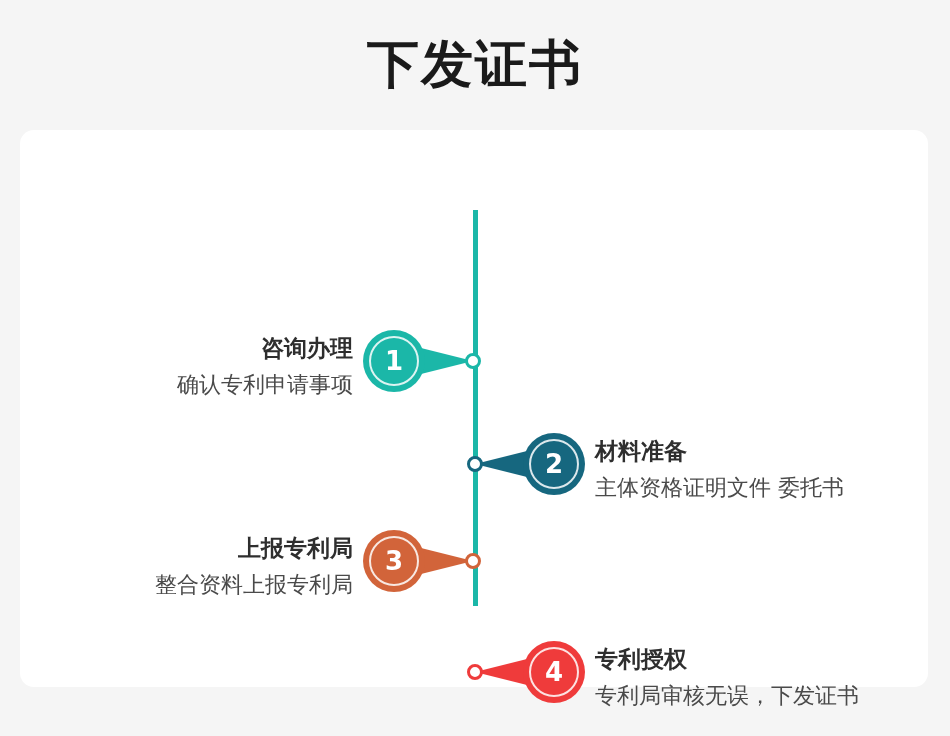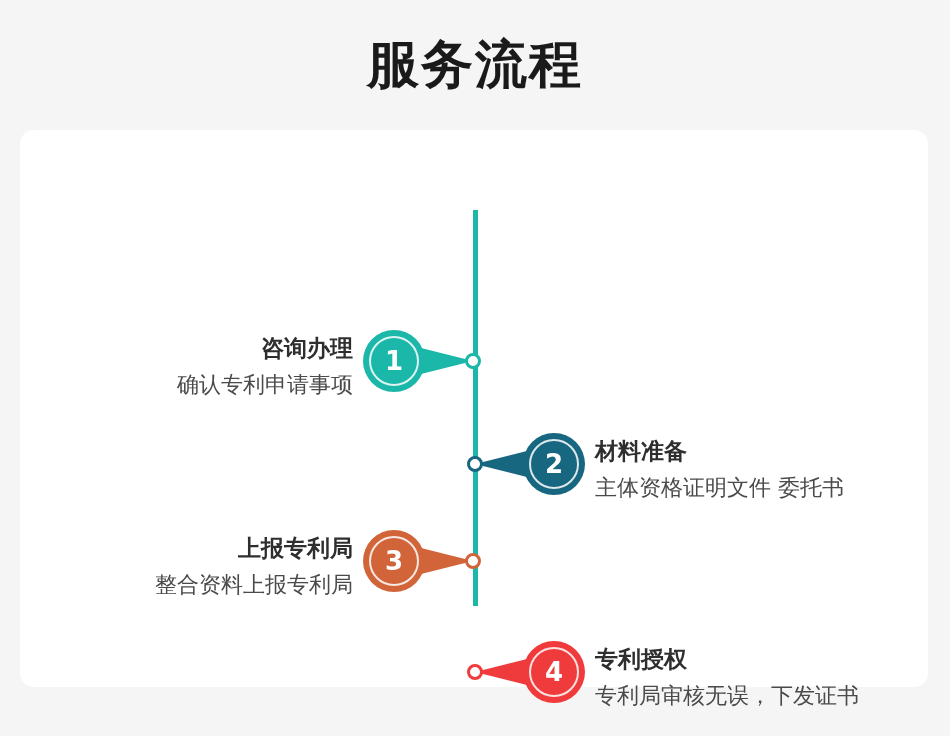--- a/index.html
+++ b/index.html
@@ -167,21 +167,21 @@
     white-space: nowrap;
   }
   .texts-left .step-title,
   .texts-left .step-desc { width: 380px; }
 </style>
 </head>
 <body style="background: rgb(245, 245, 245);">
 
 <div class="page">
 
-  <div class="page-title">服务流程</div>
+  <div class="page-title">下发证书</div>
 
   <div class="card" style="background: rgb(255, 255, 255);">
     <div class="timeline">
 
       <div class="spine" style="background: rgb(27, 183, 168);"></div>
 
       <div class="step step-1">
         <div class="marker marker-left">
           <div class="badge" style="background: rgb(27, 183, 168);">
             <span class="badge-ring"></span>

